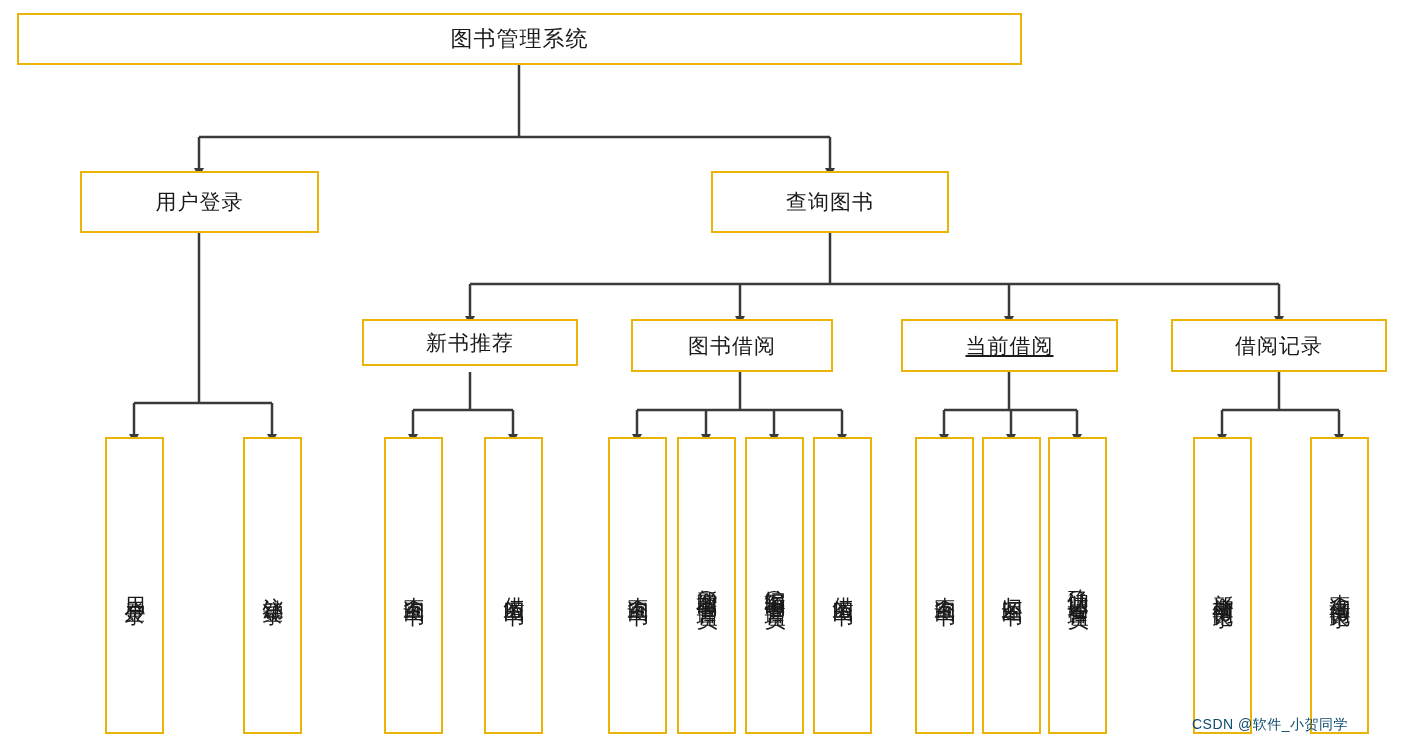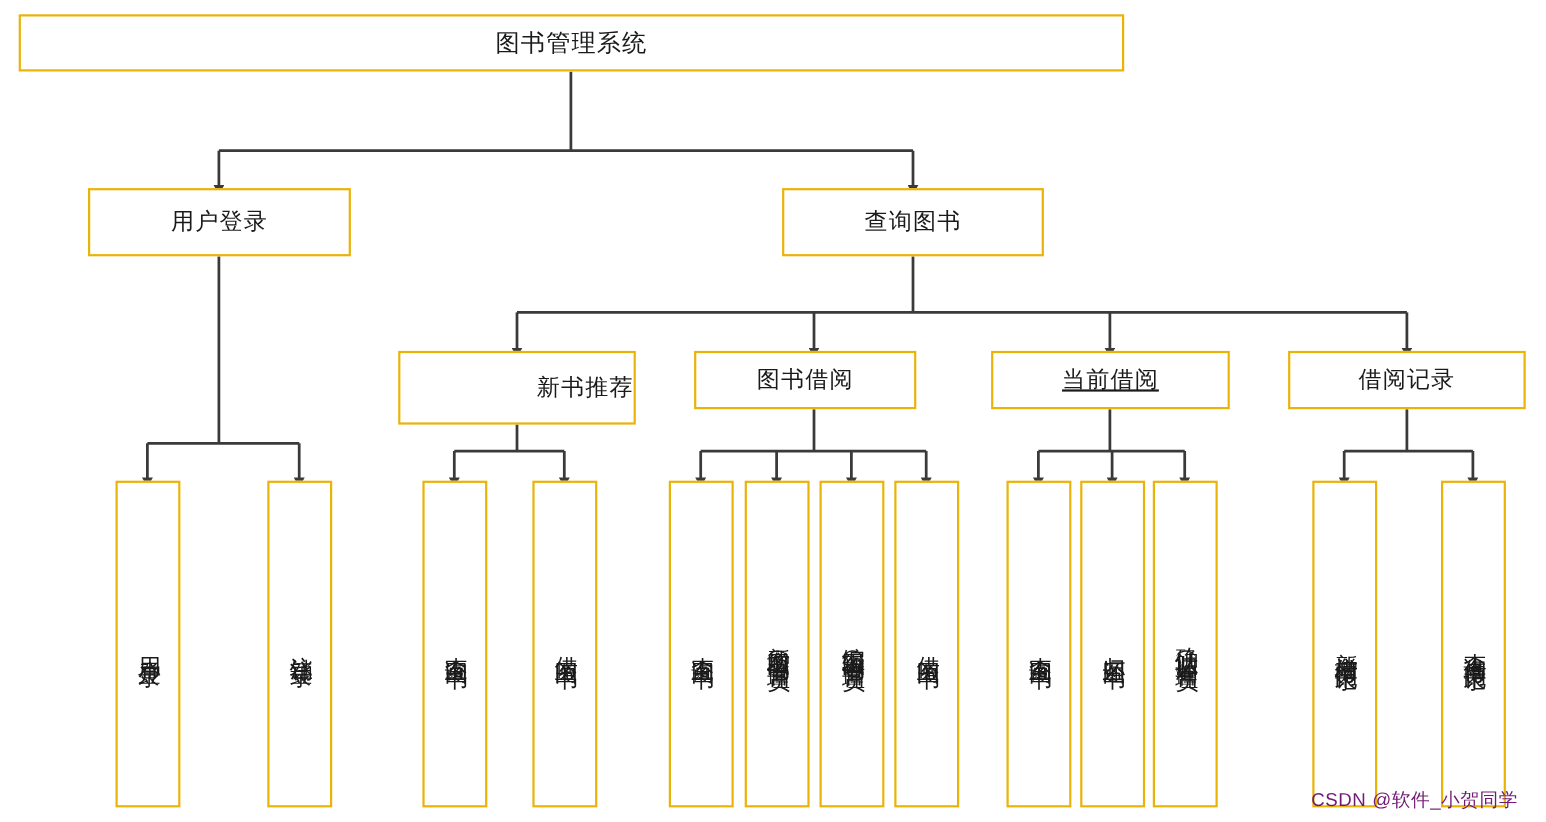--- a/index.html
+++ b/index.html
@@ -51,22 +51,22 @@
   }
   .node.v .vtext {
     writing-mode: vertical-rl;
     text-orientation: upright;
     white-space: nowrap;
     line-height: 1.18;
     letter-spacing: 3px;
   }
   .watermark {
     position: absolute;
-    color: #701a75;
-    font-size: 17px;
+    color: #0c4a6e;
+    font-size: 14px;
     white-space: nowrap;
     letter-spacing: 0.5px;
   }
 </style>
 </head>
 <body>
 
 <div id="canvas">
   <svg id="edges" viewBox="0 0 1405 747" xmlns="http://www.w3.org/2000/svg">
     <defs>
@@ -114,21 +114,21 @@
   <div id="nodes">
       <div class="node h root" style="left: 17px; top: 13px; width: 1005px; height: 52px;">
         <span class="htext">图书管理系统</span>
       </div>
       <div class="node h" style="left: 80px; top: 171px; width: 239px; height: 62px;">
         <span class="htext">用户登录</span>
       </div>
       <div class="node h" style="left: 711px; top: 171px; width: 238px; height: 62px;">
         <span class="htext">查询图书</span>
       </div>
-      <div class="node h" style="left: 362px; top: 319px; width: 216px; height: 67px; justify-content: flex-end;">
+      <div class="node h" style="left: 362px; top: 319px; width: 216px; height: 47px;">
         <span class="htext">新书推荐</span>
       </div>
       <div class="node h" style="left: 631px; top: 319px; width: 202px; height: 53px;">
         <span class="htext">图书借阅</span>
       </div>
       <div class="node h" style="left: 901px; top: 319px; width: 217px; height: 53px; text-decoration: underline;">
         <span class="htext">当前借阅</span>
       </div>
       <div class="node h" style="left: 1171px; top: 319px; width: 216px; height: 53px;">
         <span class="htext">借阅记录</span>

